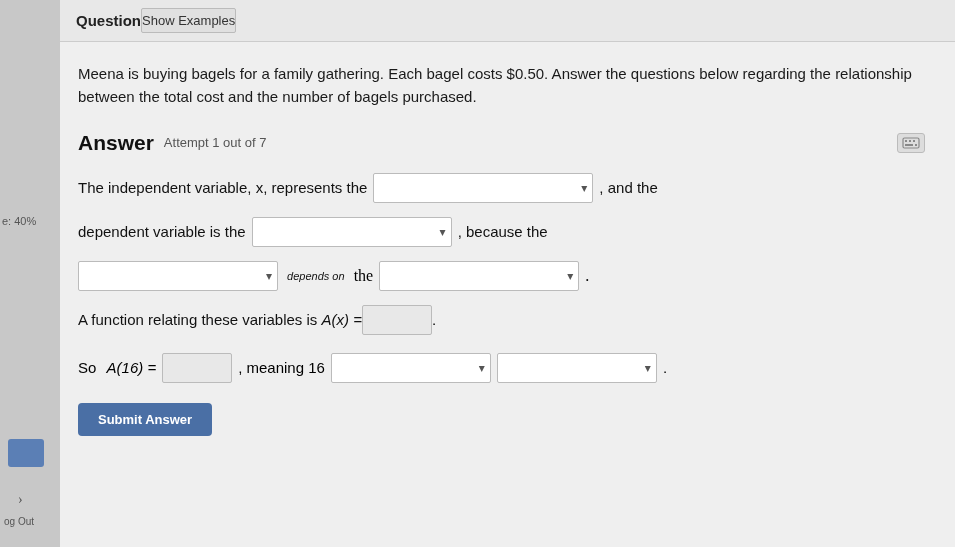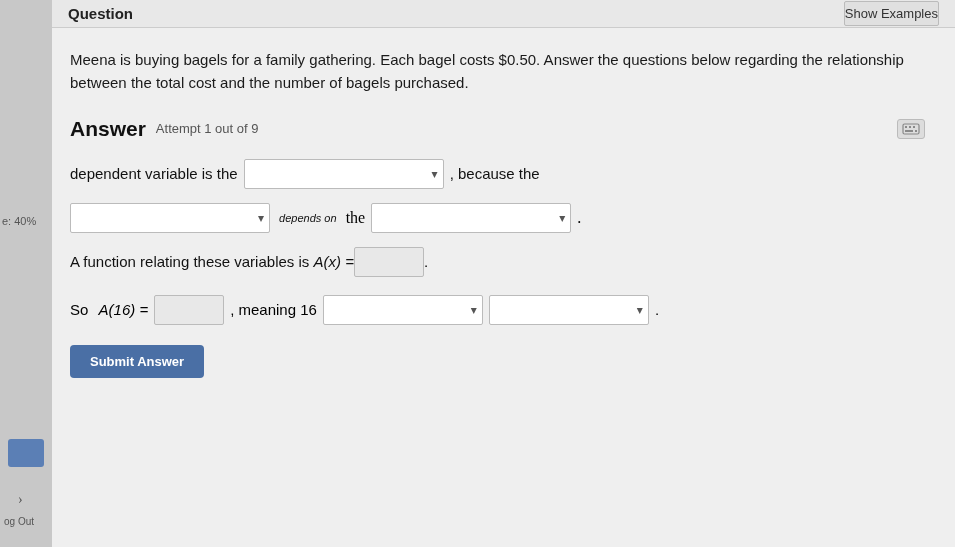--- a/index.html
+++ b/index.html
@@ -7,21 +7,21 @@
       font-family: Georgia, 'Times New Roman', serif;
       background: #d0d0d0;
       width: 955px;
       height: 547px;
       overflow: hidden;
       display: flex;
     }
 
     
     .sidebar {
-      width: 52px;
+      width: 60px;
       background: #c8c8c8;
       display: flex;
       flex-direction: column;
       align-items: center;
       padding-top: 8px;
       flex-shrink: 0;
       position: relative;
     }
 
     .sidebar-label {
@@ -68,23 +68,22 @@
       display: flex;
       flex-direction: column;
     }
 
     
     .top-bar {
       background: #e8e8e8;
       border-bottom: 1px solid #ccc;
       display: flex;
       align-items: center;
-      justify-content: space-between;
       padding: 8px 16px;
-      height: 28px;
+      height: 42px;
     }
 
     .top-bar-title {
       font-size: 15px;
       font-weight: bold;
       font-family: Arial, sans-serif;
       color: #222;
     }
 
     .show-examples-btn {
@@ -288,34 +287,46 @@
   </div>
 
   <div class="content">
 
     
     <p class="question-text">Meena is buying bagels for a family gathering. Each bagel costs $0.50. Answer the questions below regarding the relationship between the total cost and the number of bagels purchased.</p>
 
     
     <div class="answer-header">
       <span class="answer-label">Answer</span>
-      <span class="attempt-label">Attempt 1 out of 9</span>
+      <span class="attempt-label">Attempt 1 out of 7</span>
       <div class="keyboard-icon">
         <svg width="18" height="12" viewBox="0 0 18 12">
           <rect x="1" y="1" width="16" height="10" rx="1.5" fill="none" stroke="#888" stroke-width="1.2"></rect>
           <rect x="3" y="3" width="2" height="2" rx="0.3" fill="#888"></rect>
           <rect x="7" y="3" width="2" height="2" rx="0.3" fill="#888"></rect>
           <rect x="11" y="3" width="2" height="2" rx="0.3" fill="#888"></rect>
           <rect x="3" y="7" width="8" height="2" rx="0.3" fill="#888"></rect>
           <rect x="13" y="7" width="2" height="2" rx="0.3" fill="#888"></rect>
         </svg>
       </div>
     </div>
 
     
+    <div class="row">
+      <span>The independent variable, x, represents the</span>
+      <div class="select-wrapper">
+        <select class="dropdown-select select-lg">
+          <option value=""></option>
+          <option value="number_of_bagels">number of bagels purchased</option>
+          <option value="total_cost">total cost</option>
+          <option value="price_per_bagel">price per bagel</option>
+        </select>
+      </div>
+      <span>, and the</span>
+    </div>
 
     
     <div class="row">
       <span>dependent variable is the</span>
       <div class="select-wrapper">
         <select class="dropdown-select select-md">
           <option value=""></option>
           <option value="total_cost">total cost</option>
           <option value="number_of_bagels">number of bagels purchased</option>
           <option value="price_per_bagel">price per bagel</option>

